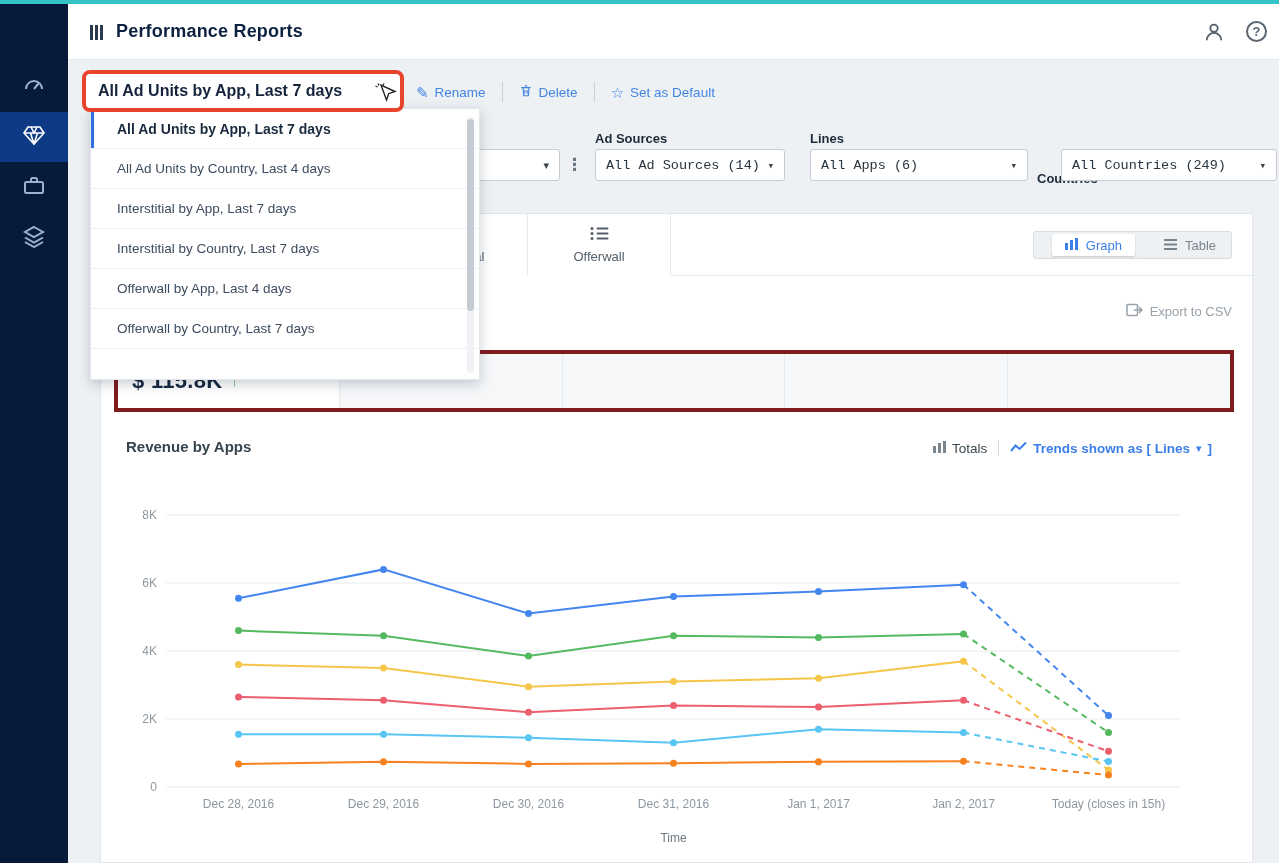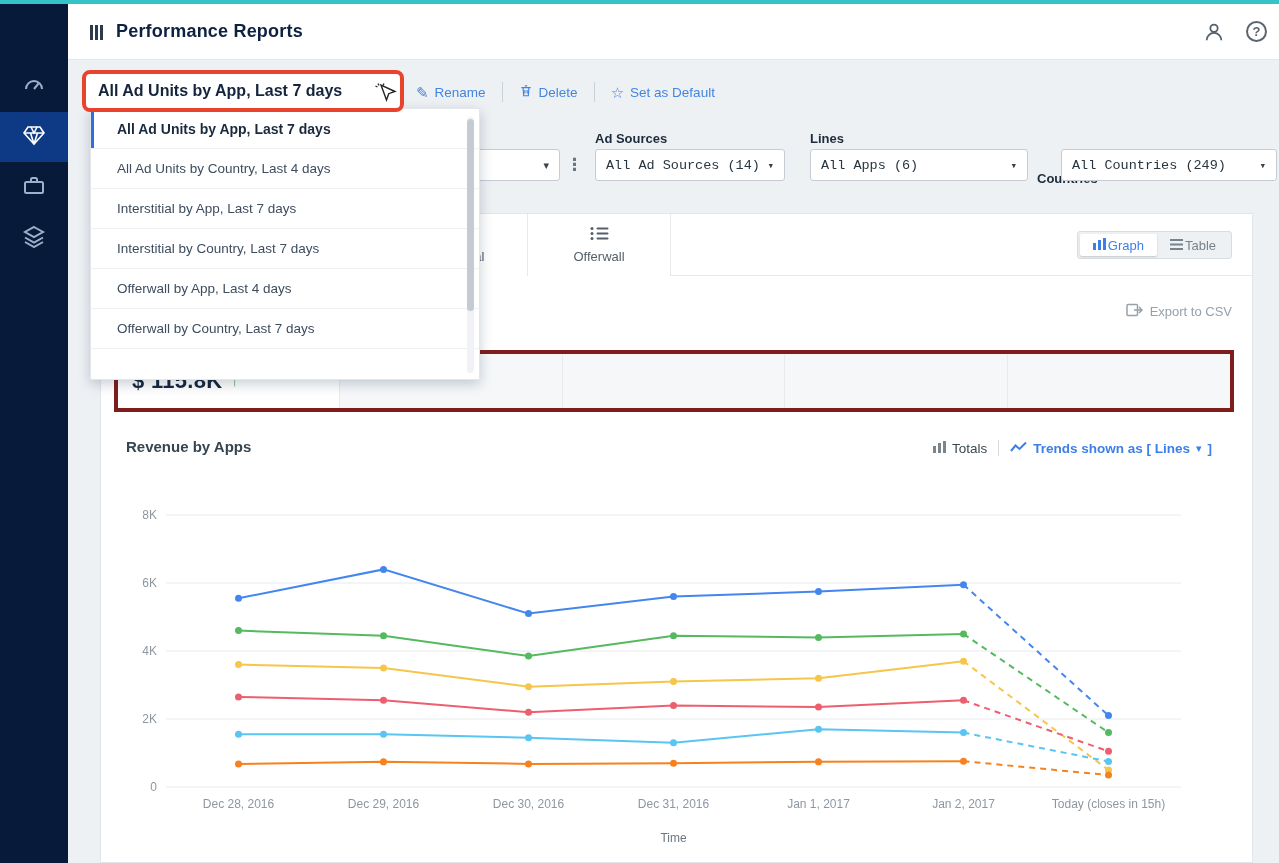--- a/index.html
+++ b/index.html
@@ -64,21 +64,21 @@
   .card { position:absolute; left:100px; top:213px; width:1153px; height:650px; background:#fff; border:1px solid #e2e6ea; z-index:1; }
   .tabs-row { position:absolute; left:0; top:0; width:100%; height:62px; border-bottom:1px solid #e7eaec; }
   .adunit-tab { position:absolute; top:0; height:62px; width:143px; display:flex; flex-direction:column; gap:5px;
                 align-items:center; justify-content:center; color:#55606a; font-size:13px; cursor:pointer;
                 border-right:1px solid #e7eaec; background:#fff; }
   .adunit-tab.first { left:284px; border-left:1px solid #e7eaec; }
   .adunit-tab.second { left:427px; }
 
   .view-toggle { position:absolute; right:20px; top:17px; height:28px; display:flex; align-items:center;
                  background:#eef1f3; border:1px solid #d8dde1; border-radius:3px; padding:2px; }
-  .vt-btn { height:22px; display:flex; align-items:center; gap:2px; padding:0 13px; font-size:13px; border-radius:2px; cursor:pointer; }
+  .vt-btn { height:22px; display:flex; align-items:center; gap:8px; padding:0 13px; font-size:13px; border-radius:2px; cursor:pointer;margin-left:16px; }
   .vt-btn.graph { background:#fff; color:#3d7fe8; box-shadow:0 1px 2px rgba(0,0,0,.18); }
   .vt-btn.table { color:#78838c; }
 
   .export-link { position:absolute; right:20px; top:88px; display:flex; align-items:center; gap:7px;
                  color:#97a1aa; font-size:13px; cursor:pointer;text-align:right; }
 
   
   .metric-strip { position:absolute; left:13px; top:136px; width:1120px; height:62px; display:flex;
                   border:4px solid #7f1d1d; background:#f5f7f9; }
   .metric-cell { width:224px; height:100%; border-right:1px solid #e8ebee; }

